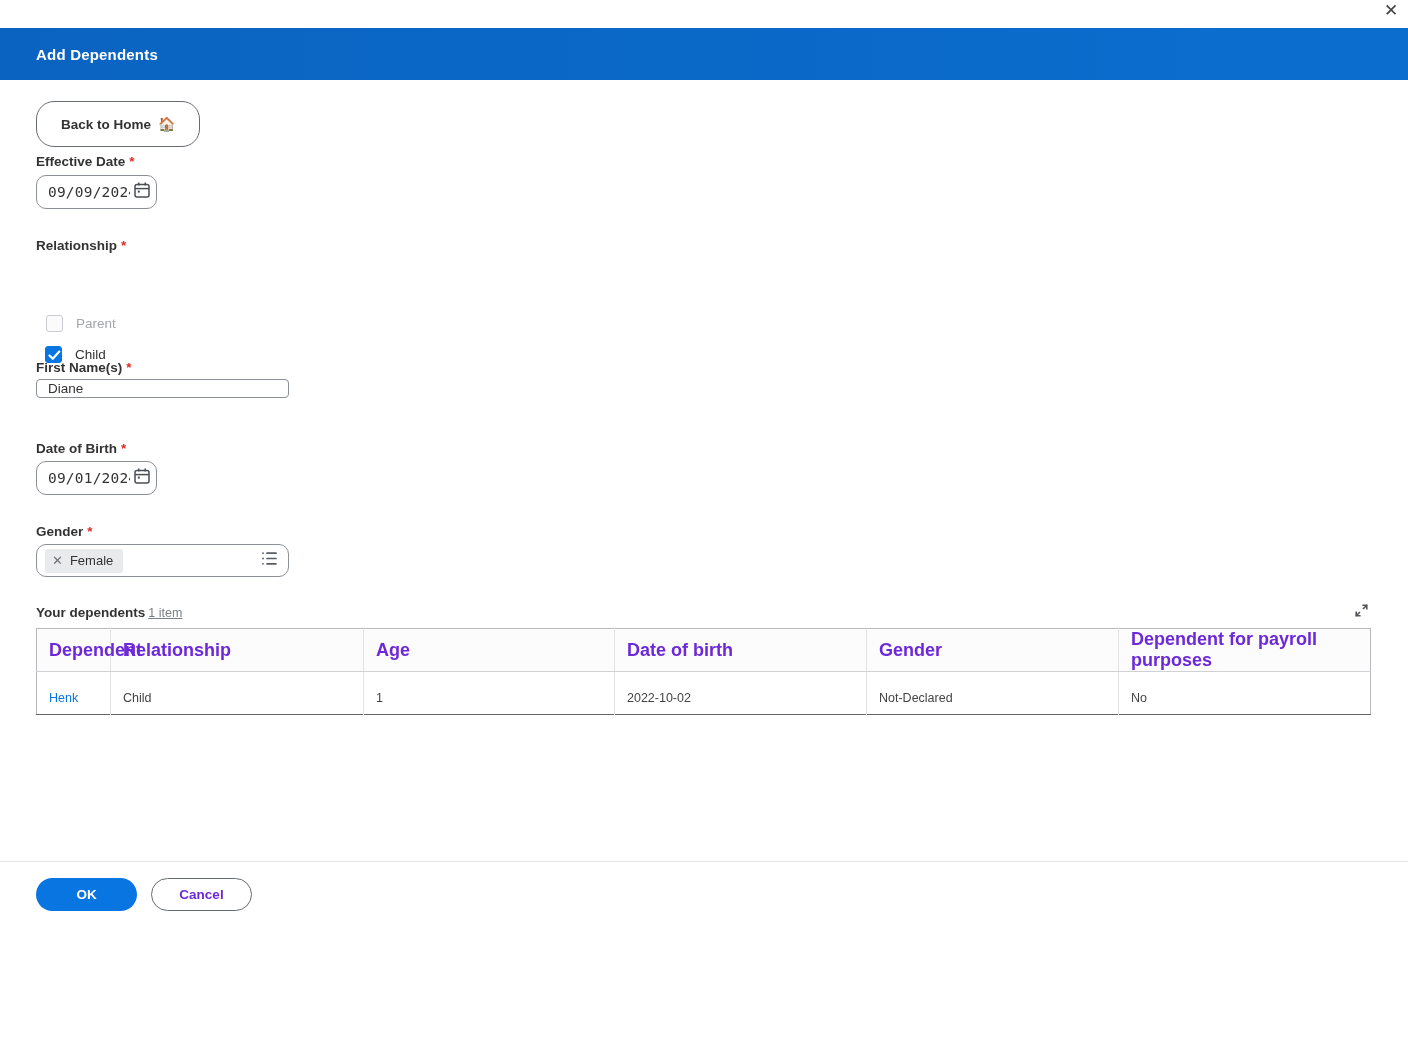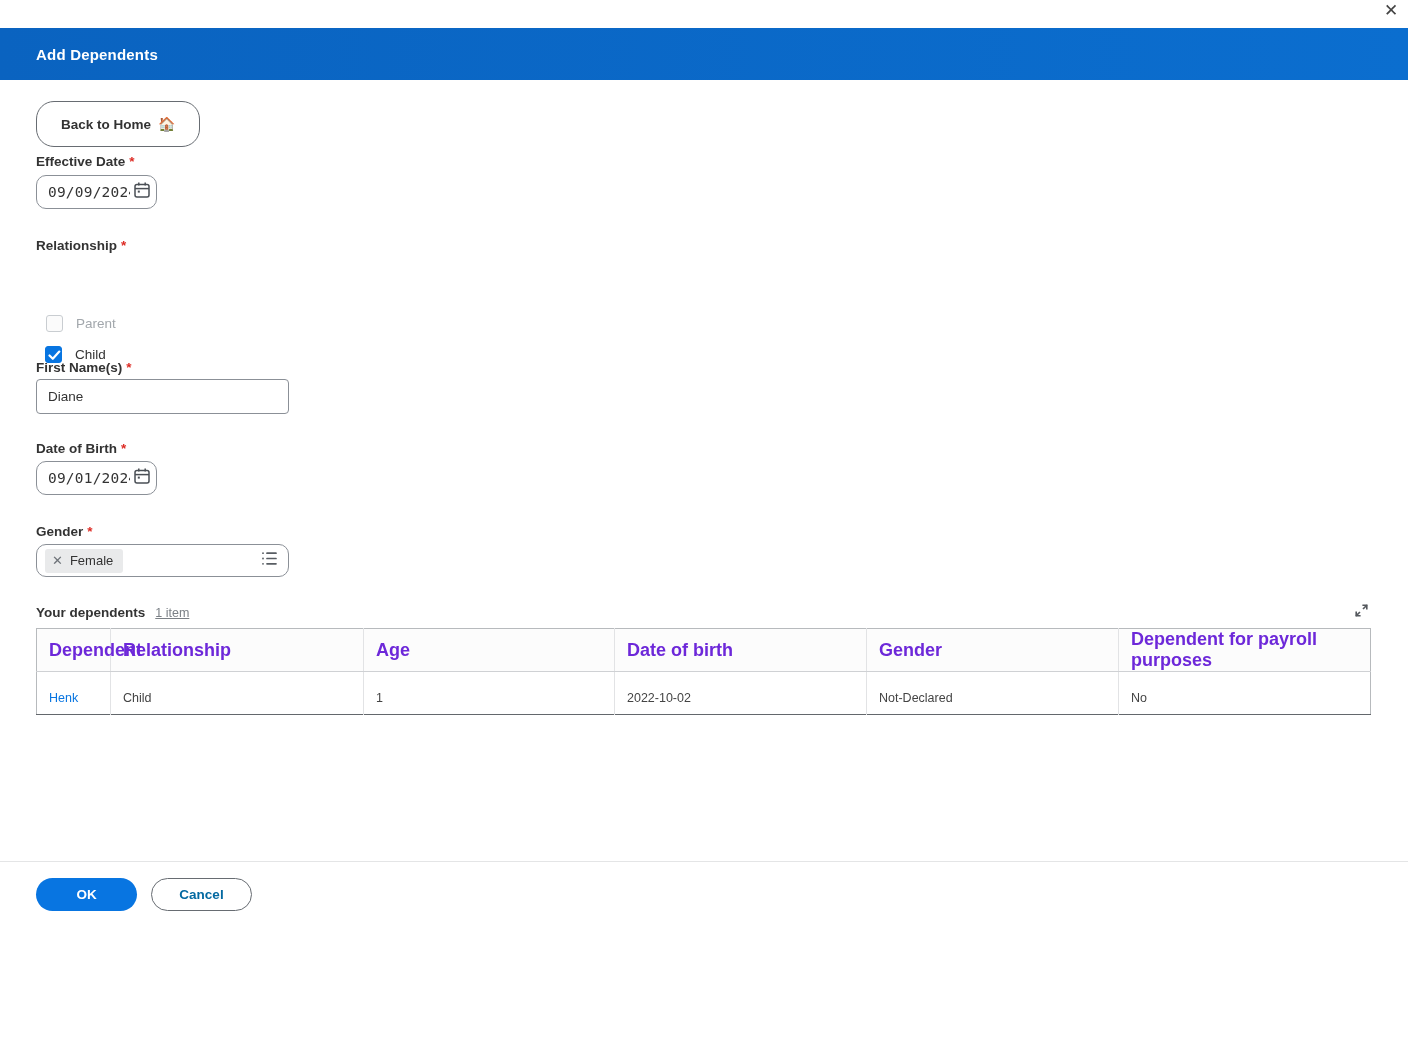--- a/index.html
+++ b/index.html
@@ -37,56 +37,56 @@
   
   .checkbox-row { position: absolute; display: flex; align-items: center; gap: 13px; cursor: pointer; margin-top: 46px; }
   .cbox { width: 17px; height: 17px; border-radius: 3px; flex: 0 0 auto; position: relative; }
   .cbox.unchecked { border: 1px solid #c9cdd1; background: #fbfbfb; }
   .cbox.checked { background: #0875e1; border: 1px solid #0875e1; }
   .cbox svg { position: absolute; left: 2px; top: 3px; }
   .cb-label { font-size: 13.5px; color: #333; }
   .cb-label.disabled { color: #a2a7ac; }
 
   
-  .text-input { position: absolute; width: 253px; height: 35px; border: 1px solid #8b9097;
+  .text-input { position: absolute; width: 253px; height: 19px; border: 1px solid #8b9097;
     border-radius: 4px; background: #fff; font-size: 13.5px; color: #333; padding: 0 11px; outline: none; }
 
   
   .multiselect { position: absolute; width: 253px; height: 33px; border: 1px solid #8b9097;
     border-radius: 10px; background: #fff; display: flex; align-items: center; padding: 0 9px 0 8px; }
   .chip { height: 24px; background: #e9eaeb; border-radius: 3px; display: inline-flex; align-items: center;
     padding: 0 10px 0 7px; gap: 7px; }
   .chip .chip-x { color: #6d7278; font-size: 13px; line-height: 1; cursor: pointer; }
   .chip .chip-label { font-size: 13px; color: #333; }
   .ms-spacer { flex: 1; }
   .list-icon { cursor: pointer; flex: 0 0 auto; }
 
   
   .section-title { position: absolute; font-size: 13.5px; font-weight: bold; color: #333; }
-  .item-count { font-weight: normal; font-size: 12.5px; color: #7b8086; margin-left: 10px; text-decoration: underline; }
+  .item-count { font-weight: normal; font-size: 12.5px; color: #7b8086; margin-left: 3px; text-decoration: underline; }
   .expand-icon { position: absolute; cursor: pointer; }
 
   
   table.grid { position: absolute; left: 36px; top: 628px; width: 1334px; border-collapse: collapse;
     border: 1px solid #b7babd; border-bottom: 1px solid #63676c; table-layout: fixed; }
   table.grid th { height: 36px; background: #fcfcfc; font-size: 18px; font-weight: bold; color: #6d28d9;
     text-align: left; padding: 0 12px; border-right: 1px solid #e2e3e5; border-bottom: 1px solid #cfd1d4; margin-top: 42px; }
   table.grid th:last-child, table.grid td:last-child { border-right: none; }
   table.grid td { height: 43px; font-size: 12.5px; color: #444; vertical-align: top;
     padding: 19px 12px 0 12px; border-right: 1px solid #e2e3e5; background: #fff; }
   td .cell-link { color: #0875e1; text-decoration: none; cursor: pointer; }
   .col-dependent { width: 74px; } .col-rel { width: 253px; } .col-age { width: 251px; }
   .col-dob { width: 252px; } .col-gender { width: 252px; } .col-payroll { width: 252px; }
 
   
   .footer-divider { position: absolute; left: 0; top: 861px; width: 1408px; height: 1px; background: #e4e5e6; }
   .btn { position: absolute; top: 878px; height: 33px; border-radius: 17px; font-size: 13.5px;
     font-weight: bold; cursor: pointer; font-family: "Liberation Sans", sans-serif; }
   .btn-primary { left: 36px; width: 101px; background: #0875e1; color: #fff; border: none; }
-  .btn-secondary { left: 151px; width: 101px; background: #fff; color: #0369a1; border: 1px solid #676c72; }
+  .btn-secondary { left: 151px; width: 101px; background: #fff; color: #6d28d9; border: 1px solid #676c72; }
 </style>
 </head>
 <body>
 
 <div class="page">
 
   <div class="top-strip">
     <div class="close-btn">✕</div>
   </div>
 

